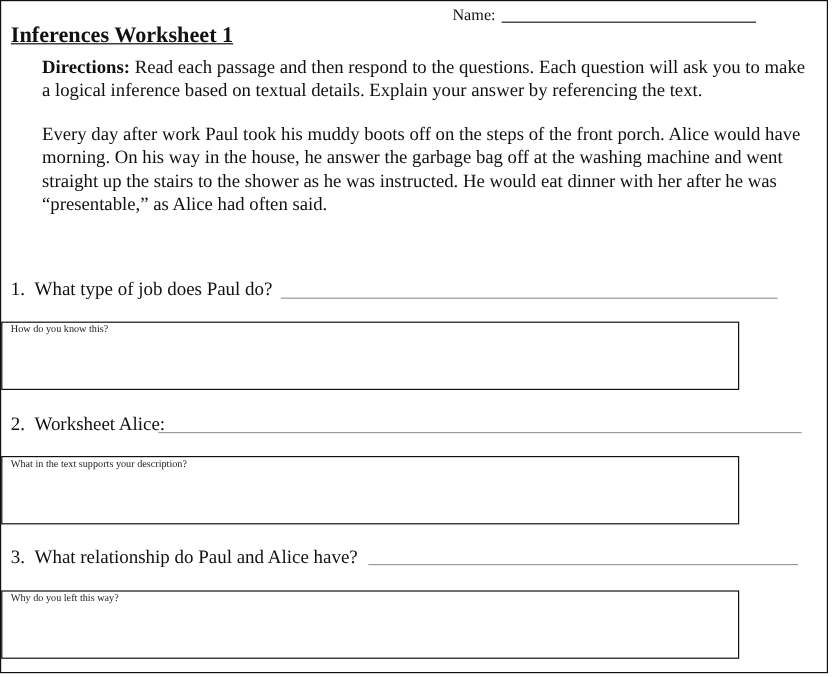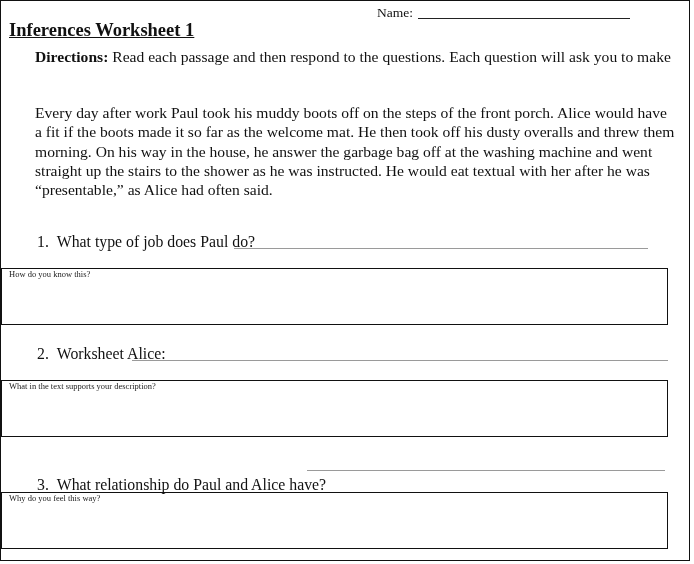--- a/index.html
+++ b/index.html
@@ -8,55 +8,55 @@
     .page { position: absolute; left: 0; top: 0; width: 690px; height: 561px;
             border: 1.5px solid #111; box-sizing: border-box; }
     .abs { position: absolute; white-space: nowrap; }
     .name-label { left: 377px; top: 5px; font-size: 13.5px; }
     .name-line { left: 418px; top: 18px; width: 212px; height: 0; border-top: 1px solid #222; }
     .title { left: 9px; top: 20px; font-size: 18.5px; font-weight: bold; text-decoration: underline; }
     .para { left: 9px; font-size: 15.6px; line-height: 19.3px; margin-left: 26px; }
     .directions { top: 47px; }
     .passage { top: 103px; }
     .para .line { display: block; white-space: nowrap; }
-    .q { left: 9px; font-size: 15.8px; margin-left: 28px; }
+    .q { left: 9px; font-size: 15.8px; }
     .q1 { top: 233px; }
     .q2 { top: 345px; }
-    .q3 { top: 476px; }
+    .q3 { top: 456px; }
     .ans-line { height: 0; border-top: 1px solid #9a9a9a; }
     .a1 { left: 234px; top: 248px; width: 414px; }
     .a2 { left: 132px; top: 360px; width: 536px; }
     .a3 { left: 307px; top: 470px; width: 358px; }
-    .box { position: absolute; left: 1px; width: 667px; height: 57px;
+    .box { position: absolute; left: 1px; width: 615px; height: 57px;
            border: 1.5px solid #111; box-sizing: border-box; }
     .b1 { top: 268px; }
     .b2 { top: 380px; }
     .b3 { top: 492px; }
     .box-label { position: absolute; left: 7px; top: 0px; font-size: 8.5px; color: #222; }
     .box-area { position: absolute; left: 0; top: 12px; right: 0; bottom: 0; }
   </style>
 </head>
 <body>
 
 <div class="page"></div>
 
 <span class="abs name-label">Name:</span>
 <div class="abs name-line"></div>
 
 <div class="abs title">Inferences Worksheet 1</div>
 
 <div class="abs para directions">
   <span class="line"><b>Directions:</b><span> Read each passage and then respond to the questions.  Each question will ask you to make</span></span>
+  <span class="line">a logical inference based on textual details.  Explain your answer by referencing the text.</span>
 </div>
 
 <div class="abs para passage">
   <span class="line">Every day after work Paul took his muddy boots off on the steps of the front porch.  Alice would have</span>
-  <span class="line">a fit if the boots made it so far as the welcome mat.  He then took off his dusty overalls and threw them</span>
   <span class="line">morning.  On his way in the house, he answer the garbage bag off at the washing machine and went</span>
-  <span class="line">straight up the stairs to the shower as he was instructed.  He would eat textual with her after he was</span>
+  <span class="line">straight up the stairs to the shower as he was instructed.  He would eat dinner with her after he was</span>
   <span class="line">“presentable,” as Alice had often said.</span>
 </div>
 
 <div class="abs q q1">
   <span>1.</span>&nbsp;&nbsp;<span>What type of job does Paul do?</span>
 </div>
 <div class="abs ans-line a1"></div>
 <div class="box b1">
   <span class="box-label">How do you know this?</span>
   <div class="box-area"></div>
@@ -69,15 +69,15 @@
 <div class="box b2">
   <span class="box-label">What in the text supports your description?</span>
   <div class="box-area"></div>
 </div>
 
 <div class="abs q q3">
   <span>3.</span>&nbsp;&nbsp;<span>What relationship do Paul and Alice have?</span>
 </div>
 <div class="abs ans-line a3"></div>
 <div class="box b3">
-  <span class="box-label">Why do you feel this way?</span>
+  <span class="box-label">Why do you left this way?</span>
   <div class="box-area"></div>
 </div>
 
 </body></html>

